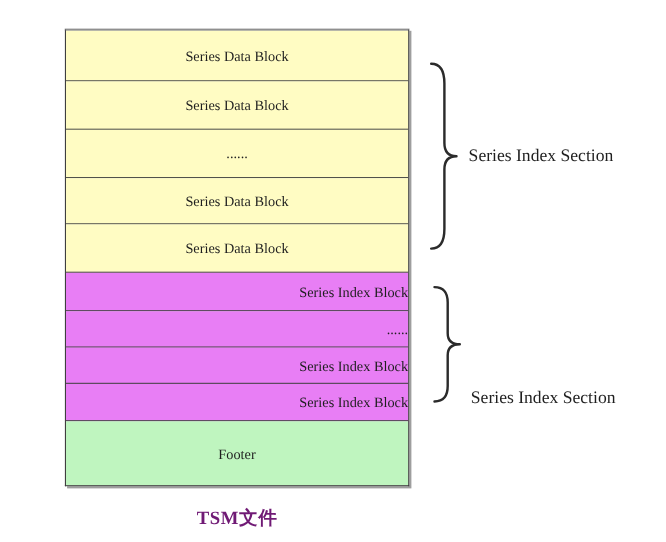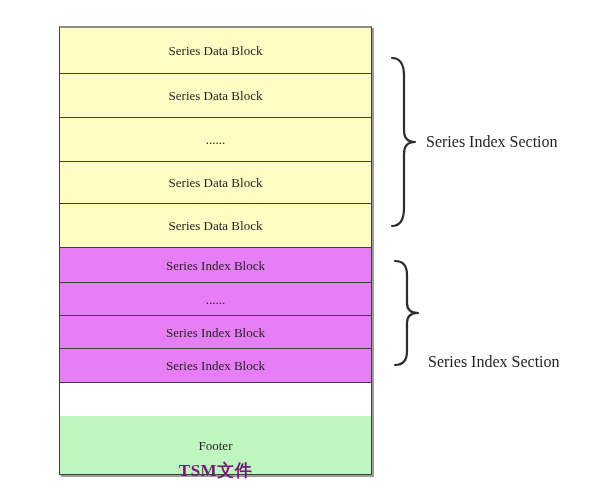--- a/index.html
+++ b/index.html
@@ -34,22 +34,22 @@
   .block {
     display: flex;
     align-items: center;
     justify-content: center;
     border-bottom: 1px solid var(--line);
     font-size: 13px;
     line-height: 1;
   }
   .block:last-child { border-bottom: none; }
   .block.data   { background: var(--data-block-fill); }
-  .block.index  { background: var(--index-block-fill); }
-  .block.footer { background: var(--footer-fill); margin-top: 33px; }
+  .block.index  { background: var(--index-block-fill); justify-content: flex-end; }
+  .block.footer { background: var(--footer-fill); }
   .brace {
     position: absolute;
     overflow: visible;
   }
   .brace path {
     fill: none;
     stroke: #2B2B2B;
     stroke-width: 2.2;
     stroke-linecap: round;
     stroke-linejoin: round;

